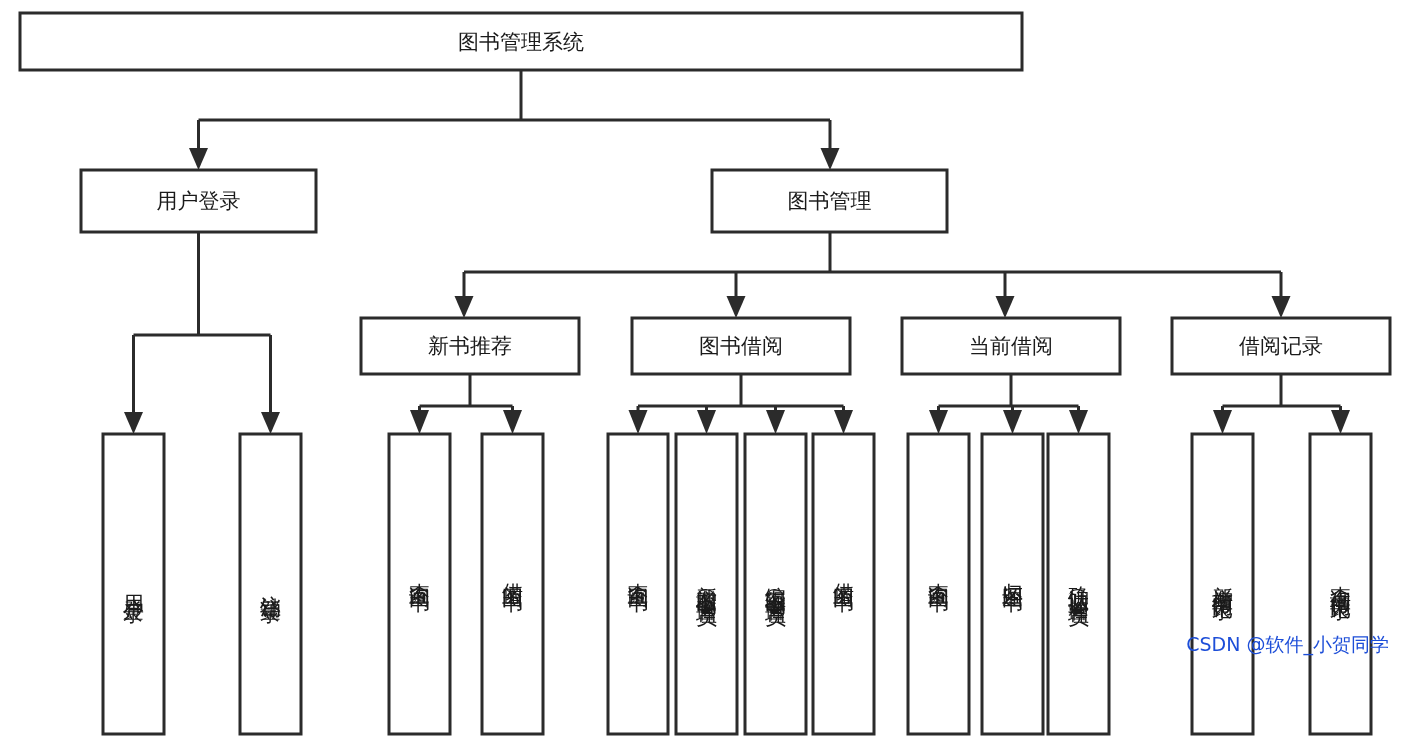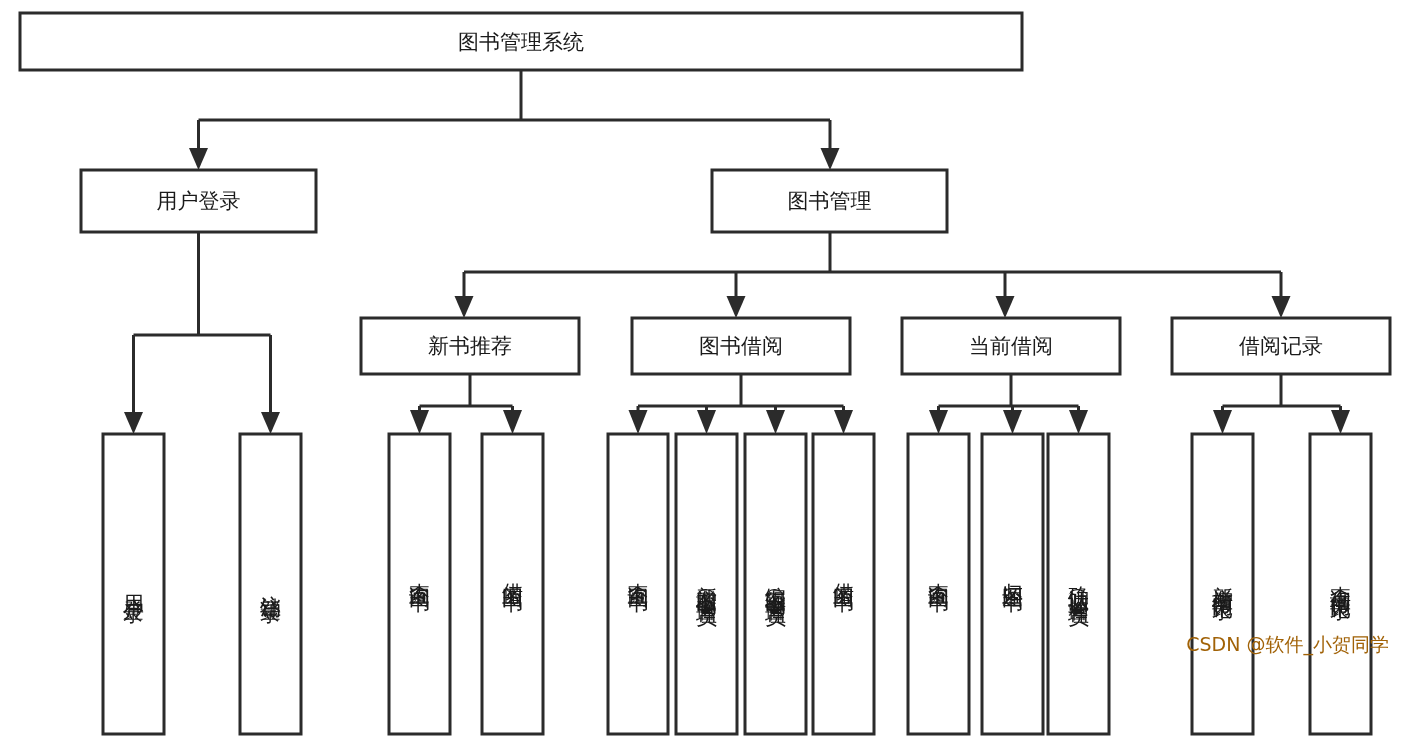--- a/index.html
+++ b/index.html
@@ -56,21 +56,21 @@
     text-anchor: middle;
     dominant-baseline: central;
     letter-spacing: 3px;
   }
   .watermark-text {
     position: absolute;
     right: 16px;
     bottom: 6px;
     font-family: "DejaVu Sans", "Liberation Sans", sans-serif;
     font-size: 19px;
-    color: #a16207;
+    color: #1d4ed8;
     white-space: nowrap;
     pointer-events: none;
     text-align: right;
   }
 </style>
 </head>
 <body>
 
 <div id="diagram-root">
 

